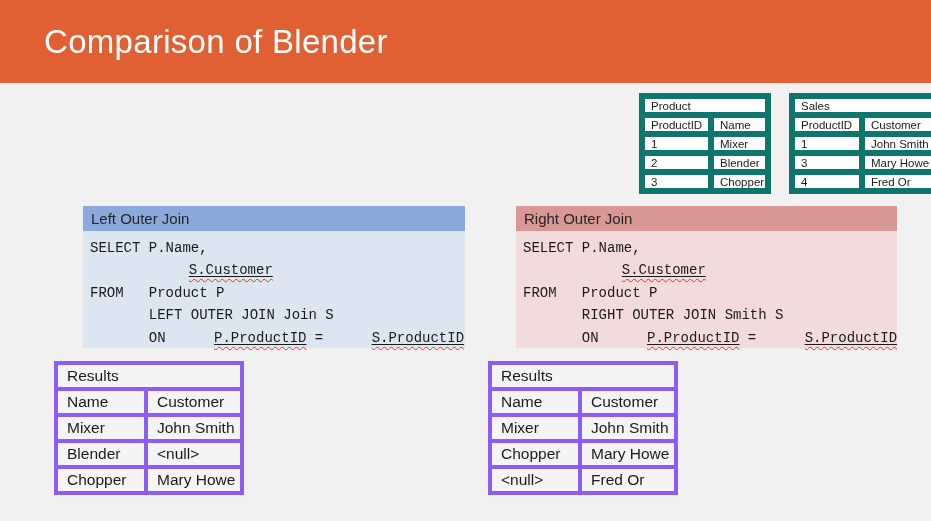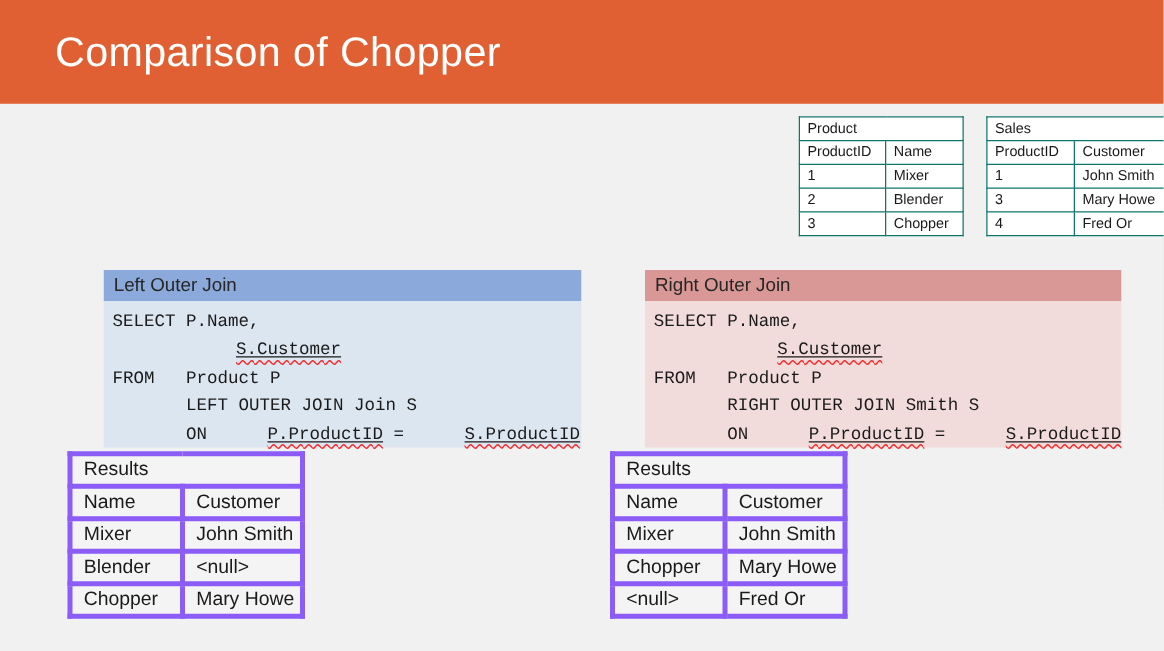--- a/index.html
+++ b/index.html
@@ -6,28 +6,28 @@
   *{box-sizing:border-box;}
   .slide{
     position:relative;width:931px;height:521px;overflow:hidden;
     background:#f1f1f2;font-family:"Liberation Sans",sans-serif;color:#1a1a1a;
   }
   
   .banner{position:absolute;left:0;top:0;width:931px;height:83px;background:#e05f33;display:flex;align-items:center;}
   .banner .title{margin-left:44px;color:#ffffff;font-size:33px;font-weight:400;letter-spacing:0.3px;}
   
   .ref-table{position:absolute;border-collapse:collapse;table-layout:fixed;background:#ffffff;font-size:11.5px;}
-  .ref-table td{border:1px solid #0f766e;padding:0 0 0 6px;height:19px;background:#ffffff;overflow:hidden;white-space:nowrap;}
+  .ref-table td{border:6px solid #0f766e;padding:0 0 0 6px;height:19px;background:#ffffff;overflow:hidden;white-space:nowrap;}
   .ref-table{border:1px solid #595959;}
   .ref-product{left:639px;top:93px;width:132px;}
   .ref-sales{left:789px;top:93px;width:154px;}
   .ref-product col:first-child{width:69px;}
   .ref-sales col:first-child{width:70px;}
   
-  .panel{position:absolute;top:216px;width:410px;padding-left:28px;}
+  .panel{position:absolute;top:206px;width:410px;padding-left:28px;}
   .panel-header{height:25px;display:flex;align-items:center;padding-left:8px;font-size:15px;color:#262626;}
   .panel-body{height:117px;padding:6px 0 0 7px;font-family:"Liberation Mono","DejaVu Sans Mono",monospace;font-size:14px;line-height:22.4px;color:#1a1a1a;}
   .panel-left{left:55px;}
   .panel-right{left:488px;width:409px;border-radius:23px;}
   .panel-left .panel-header{background:#8baadb;}
   .panel-left .panel-body{background:#dce6f1;}
   .panel-right .panel-header{background:#d99795;}
   .panel-right .panel-body{background:#f2dcdb;}
   .code-line{white-space:pre;}
   .sq{
@@ -44,21 +44,21 @@
   .res-left{left:54px;width:190px;}
   .res-right{left:488px;width:190px;}
   .res-table col:first-child{width:90px;}
 </style>
 </head>
 <body>
 
 <div class="slide">
 
   <div class="banner">
-    <div class="title">Comparison of Chopper</div>
+    <div class="title">Comparison of Blender</div>
   </div>
 
   <table class="ref-table ref-product">
     <colgroup>
         <col>
         <col>
       </colgroup>
     <tbody>
         <tr>
       <td colspan="2">Product</td>

